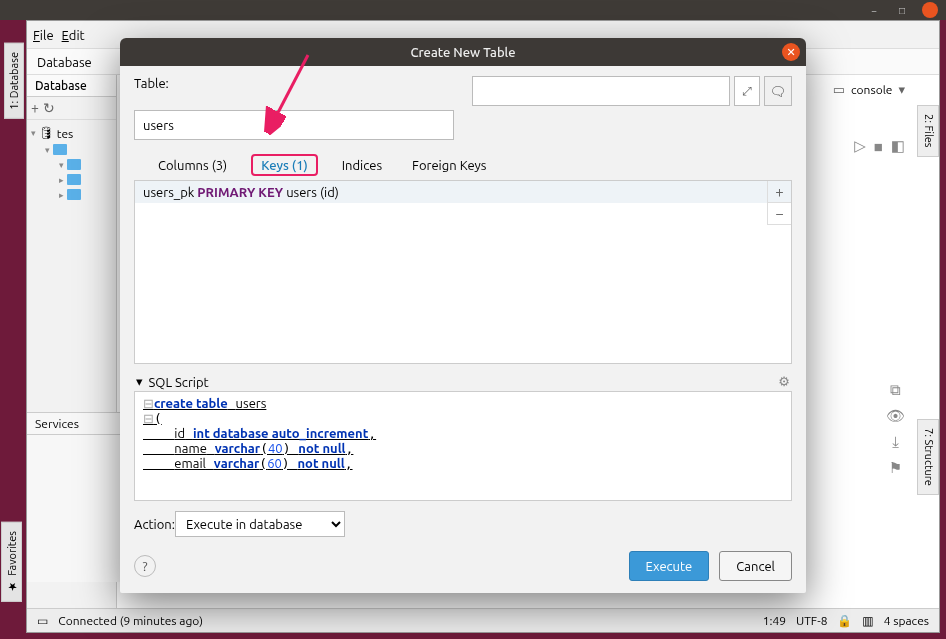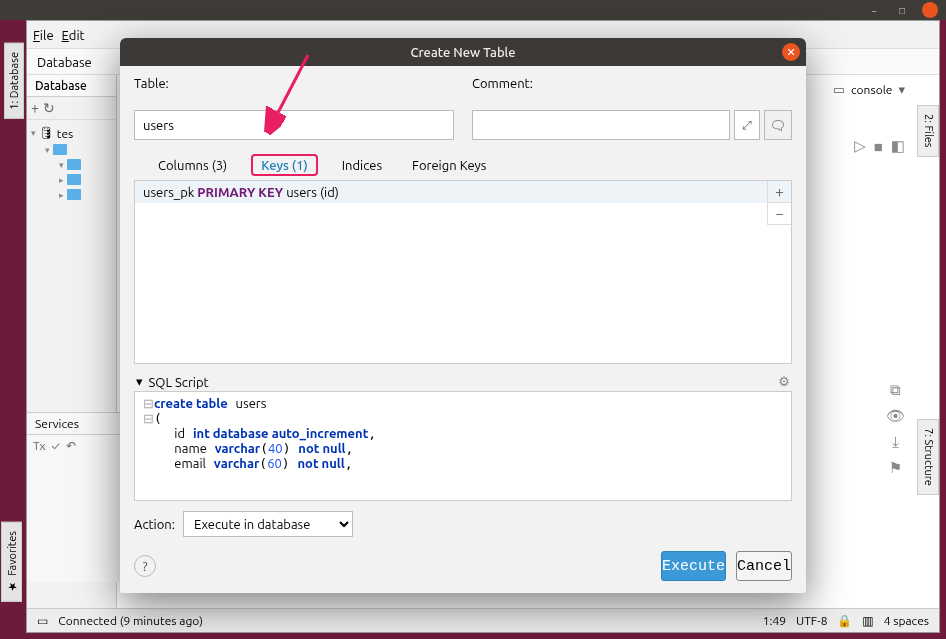--- a/index.html
+++ b/index.html
@@ -70,34 +70,34 @@
 .tabs-row .tab.highlighted { border: 2px solid #e91e63; border-radius: 4px; padding: 2px 8px; color: #1a7db8; font-weight: 500; }
 
 .keys-list { flex: 1; min-height: 140px; background: #fff; border: 1px solid #ccc; margin: 0 0 8px 0; position: relative; font-size: 13px; }
 .keys-list .key-row { padding: 4px 8px; background: #eef3f7; }
 .keys-list .key-row .pk { color: #701a75; font-weight: 600; }
 .keys-list .side-btns { position: absolute; right: 0; top: 0; width: 24px; display: flex; flex-direction: column; }
 .keys-list .side-btns .b { height: 22px; border-left: 1px solid #ddd; border-bottom: 1px solid #ddd; display: flex; align-items: center; justify-content: center; font-size: 15px; color: #666; cursor: pointer; }
 
 .script-header { display: flex; align-items: center; gap: 6px; font-size: 13px; padding: 2px 2px; }
 .script-header .gear { margin-left: auto; color: #888; cursor: pointer; }
-.script-box { height: 110px; border: 1px solid #ccc; background: #fff; font-family: "DejaVu Sans Mono", monospace; font-size: 13px; padding: 4px 8px; overflow: auto; white-space: pre; }
+.script-box { height: 110px; border: 1px solid #ccc; background: #fff; font-family: "DejaVu Sans Mono", monospace; font-size: 13px; padding: 4px 8px; overflow: auto; white-space: pre; text-decoration: underline; }
 .script-box .kw { color: #0033b3; font-weight: 600; }
 .script-box .ty { color: #0033b3; font-weight: 600; }
 .script-box .nm { color: #000; }
 .script-box .num { color: #1750eb; }
 .fold { color: #aaa; }
 
-.action-row { display: flex; align-items: center; gap: 8px; padding: 10px 0 6px 0; font-size: 13px; }
+.action-row { display: flex; align-items: center; padding: 10px 0 6px 0; font-size: 13px; }
 .action-row select { height: 26px; padding: 2px 6px; font-size: 13px; border: 1px solid #bbb; background: #fff; min-width: 170px; }
 
 .modal-footer { display: flex; align-items: center; padding: 8px 14px 12px 14px; gap: 10px; }
 .modal-footer .help { width: 22px; height: 22px; border: 1px solid #bbb; border-radius: 50%; display: flex; align-items: center; justify-content: center; font-size: 13px; color: #555; cursor: pointer; }
 .modal-footer .spacer { flex: 1; }
-.modal-footer button { height: 30px; padding: 0 0; font-size: 15px; border: 1px solid #888; background: #f5f5f5; cursor: pointer; border-radius: 3px; font-family: Liberation Mono, monospace; }
+.modal-footer button { height: 30px; padding: 0 16px; font-size: 13px; border: 1px solid #888; background: #f5f5f5; cursor: pointer; border-radius: 3px; }
 .modal-footer button.primary { background: #3b99d8; color: #fff; border-color: #2d7fb8; }
 
 svg.arrow { stroke: #e91e63; stroke-width: 3; fill: none; }
 </style>
 </head>
 <body>
 
 <div class="ide-titlebar">
   <div class="win-btn">−</div>
   <div class="win-btn">□</div>
@@ -168,25 +168,20 @@
         <span>⧉</span>
         <span>👁</span>
         <span>⤓</span>
         <span>⚑</span>
       </div>
     </div>
   </div>
 
   <div class="services-panel">
     <div class="panel-title">Services</div>
-    <div class="svc-toolbar">
-      <span>Tx</span>
-      <span>✓</span>
-      <span>↶</span>
-    </div>
   </div>
 
   <div class="right-rail">
     <div class="tab-v">2: Files</div>
     <div style="height:260px"></div>
     <div class="tab-v">7: Structure</div>
   </div>
 
 
   <div class="statusbar">
@@ -206,21 +201,20 @@
     <span>Create New Table</span>
     <div class="close-btn">✕</div>
   </div>
   <div class="modal-body">
     <div class="fields-row">
       <div class="field-group table">
         <label>Table:</label>
         <input type="text" value="users" style="">
       </div>
       <div class="field-group comment">
-        <label>Comment:</label>
         <div class="comment-wrap">
           <input type="text" value="" style="">
           <div class="comment-expand">⤢</div>
           <div class="comment-btn">🗨</div>
         </div>
       </div>
     </div>
 
     <div class="tabs-row">
       <div class="tab">Columns (3)</div>

